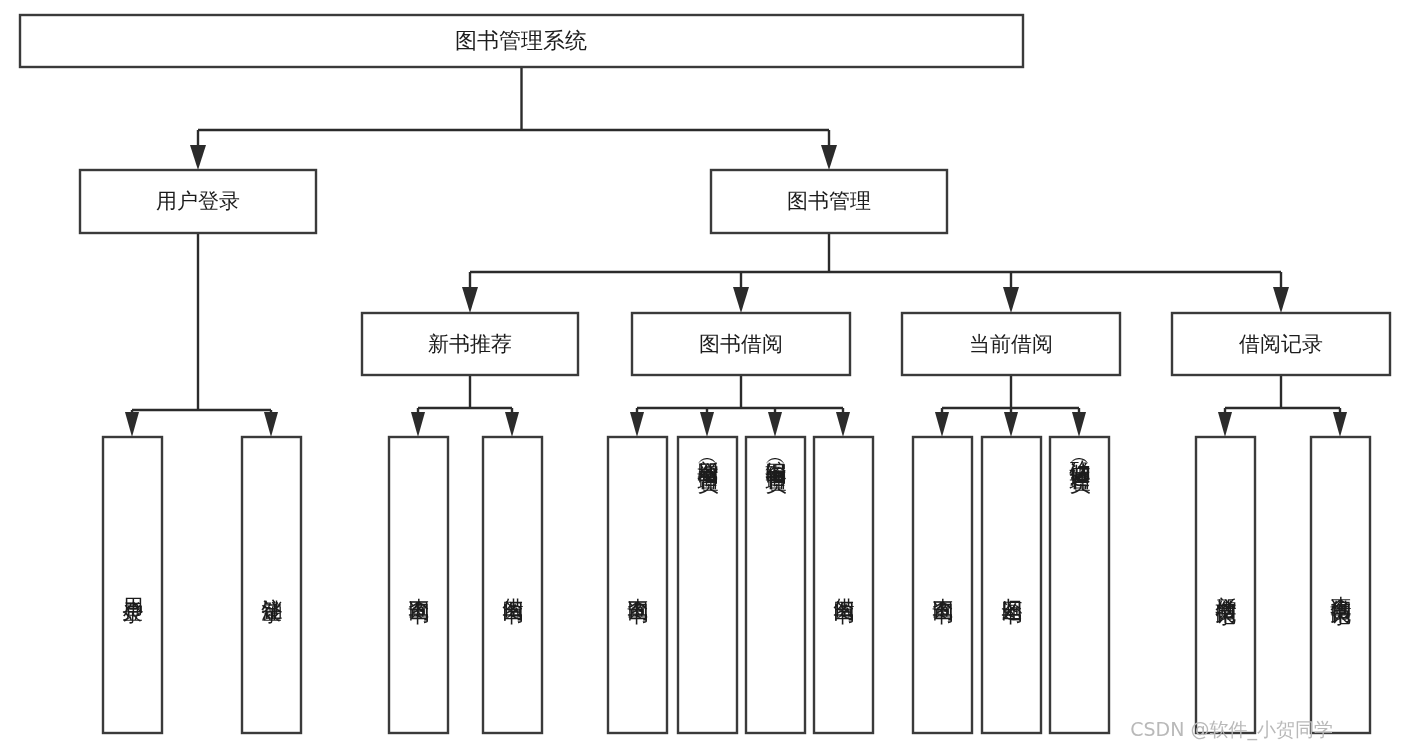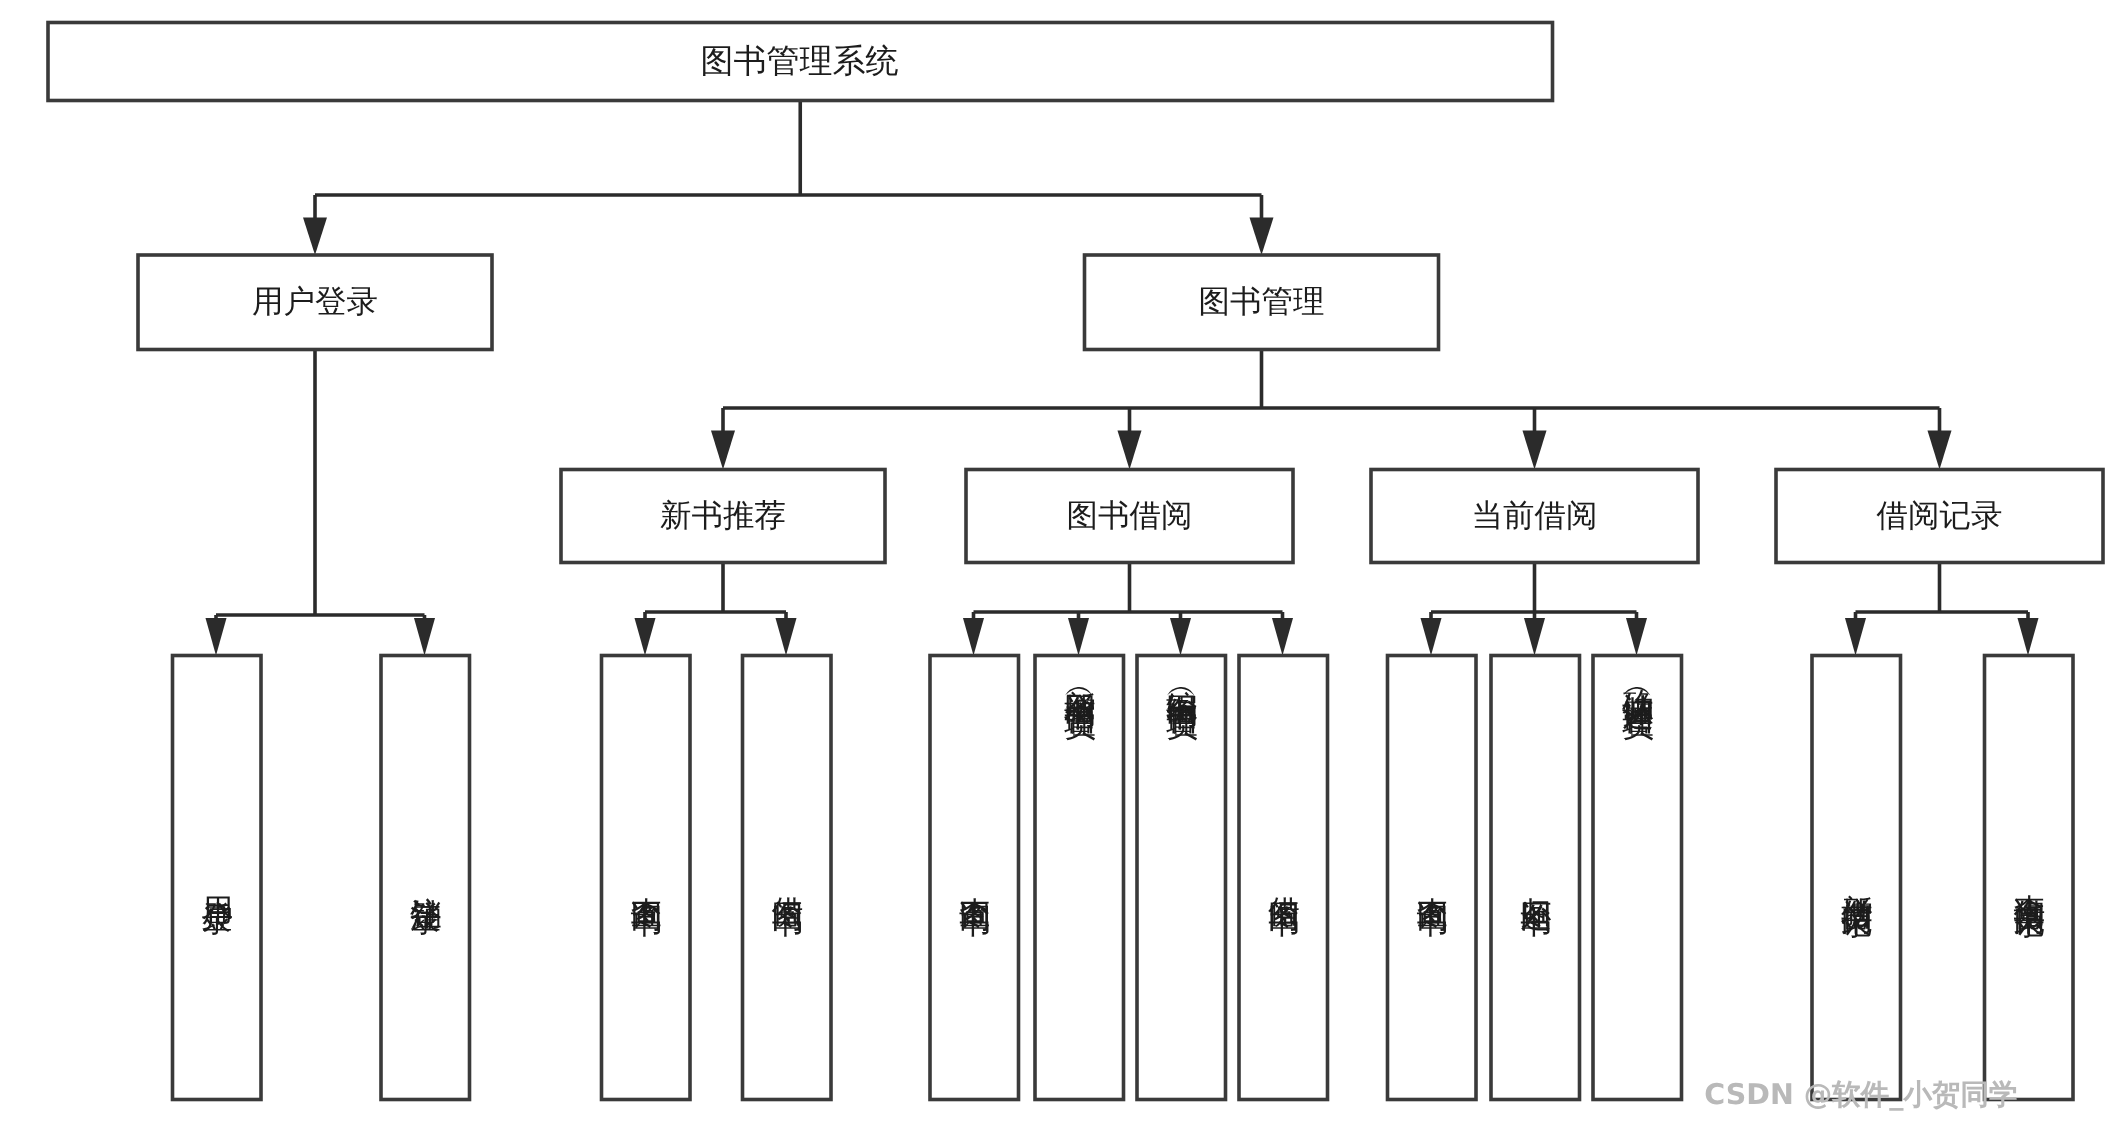--- a/index.html
+++ b/index.html
@@ -9,21 +9,21 @@
   }
   body {
     width: 1405px;
     height: 747px;
     position: relative;
     overflow: hidden;
     font-family: "DejaVu Sans", "Liberation Sans", sans-serif;
   }
   #diagram-root {
     position: absolute;
-    left: 12px; top: 0;
+    left: 0; top: 0;
     width: 1341px;
     height: 747px;
   }
   svg.flow {
     display: block;
     width: 1405px;
     height: 747px;
   }
   .node-rect {
     fill: #ffffff;
@@ -72,21 +72,20 @@
   }
   .watermark {
     position: absolute;
     right: 8px;
     bottom: 4px;
     font-family: "DejaVu Sans", "Liberation Sans", sans-serif;
     font-size: 19px;
     color: #b9b9b9;
     white-space: nowrap;
     pointer-events: none;
-    font-weight: bold;
   }
 </style>
 </head>
 <body>
 
 <div id="diagram-root">
 
   <svg class="flow" viewBox="0 0 1405 747" xmlns="http://www.w3.org/2000/svg">
 
     <g>

